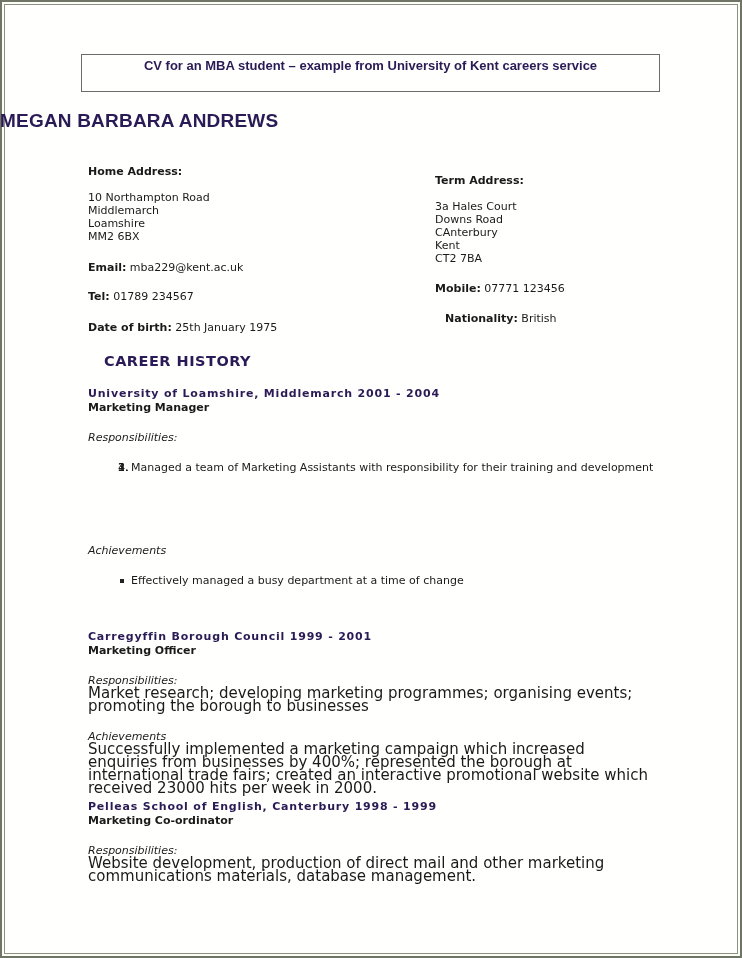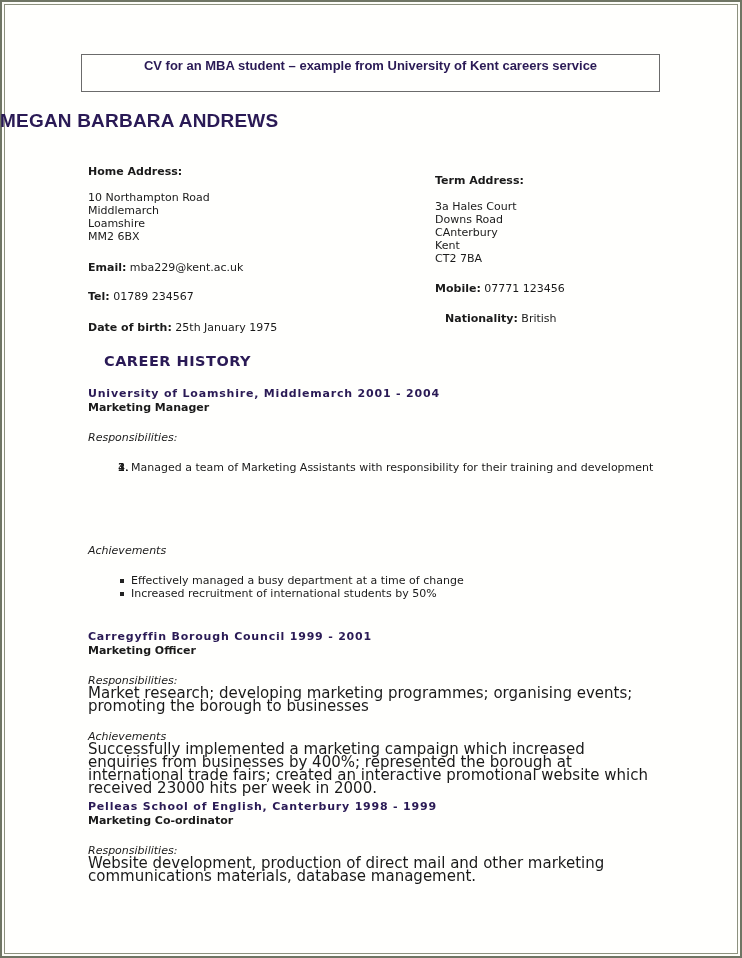--- a/index.html
+++ b/index.html
@@ -108,21 +108,20 @@
     <span class="num">3.</span>
   </li>
   <li>
     <span class="num">4.</span>
     <span>Managed a team of Marketing Assistants with responsibility for their training and development</span>
   </li>
 </ol>
 <div class="t i" style="left:88px;top:544px;">Achievements</div>
 <ul class="ach">
   <li><span class="sq"></span><span>Effectively managed a busy department at a time of change</span></li>
-  <li><span class="sq"></span><span>Increased recruitment of international students by 50%</span></li>
 </ul>
 
 <div class="employer" style="top:630px;">Carregyffin Borough Council 1999 - 2001</div>
 <div class="role" style="top:644px;">Marketing Officer</div>
 <div class="t i" style="left:88px;top:674px;">Responsibilities:</div>
 <div class="para" style="top:687px;">Market research; developing marketing programmes; organising events; promoting the borough to businesses</div>
 <div class="t i" style="left:88px;top:730px;">Achievements</div>
 <div class="para" style="top:743px;">Successfully implemented a marketing campaign which increased enquiries from businesses by 400%; represented the borough at international trade fairs; created an interactive promotional website which received 23000 hits per week in 2000.</div>
 
 <div class="employer" style="top:800px;">Pelleas School of English, Canterbury 1998 - 1999</div>

